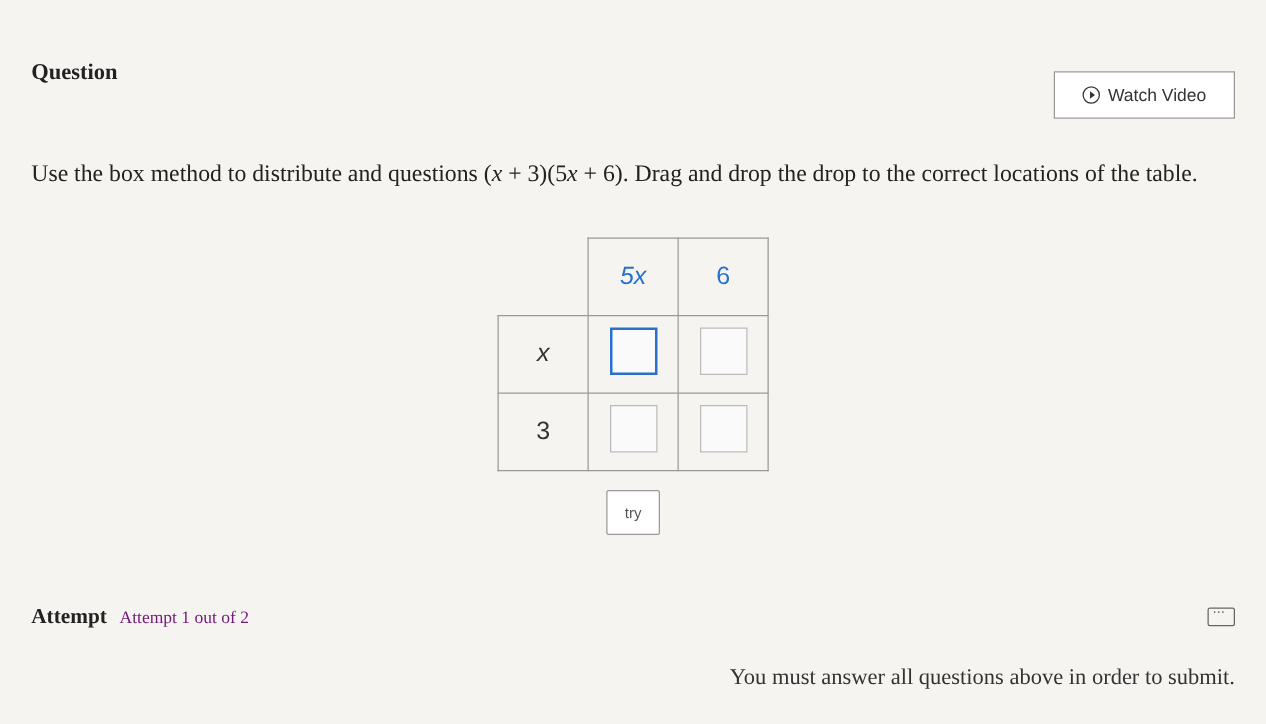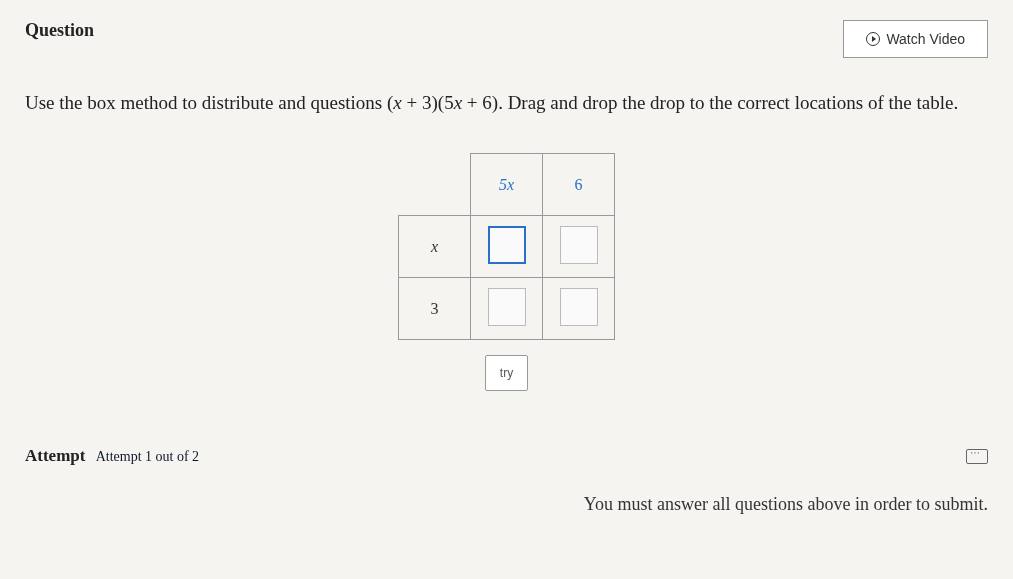--- a/index.html
+++ b/index.html
@@ -8,30 +8,32 @@
       background: #f5f4f0;
       color: #333;
       padding: 20px 25px;
       width: 1013px;
       height: 579px;
       overflow: hidden;
     }
     .header-row {
       display: flex;
       justify-content: space-between;
+      align-items: center;
       margin-bottom: 30px;
     }
     .question-title {
       font-weight: bold;
       font-size: 18px;
       color: #222;
     }
     .header-buttons {
       display: flex;
       gap: 15px;
+      margin-top: 37px;
     }
     .btn {
       border: 1px solid #999;
       background: #fff;
       padding: 10px 22px;
       font-size: 14px;
       font-family: Arial, sans-serif;
       color: #333;
       cursor: pointer;
       display: inline-flex;
@@ -76,22 +78,22 @@
     .box-table {
       border-collapse: collapse;
       margin: 0 auto 15px auto;
     }
     .box-table td {
       border: 1px solid #999;
       width: 72px;
       height: 62px;
       text-align: center;
       vertical-align: middle;
-      font-size: 16px;
-      font-family: Liberation Serif, serif;
+      font-size: 20px;
+      font-family: Liberation Sans, sans-serif;
     }
     .box-table td.corner { border: none; }
     .box-table td.header-col { color: #2a6fc9; font-style: italic; }
     .box-table td.header-col.num { font-style: normal; }
     .box-table td.header-row-cell { font-style: italic; }
     .box-table td.header-row-cell.num { font-style: normal; }
     .drop-slot {
       width: 38px;
       height: 38px;
       border: 1px solid #bbb;
@@ -114,21 +116,21 @@
     .answer-row {
       margin-top: 55px;
       display: flex;
       justify-content: space-between;
       align-items: center;
     }
     .answer-label {
       font-size: 17px;
     }
     .answer-label strong { font-weight: bold; color: #222; }
-    .attempt { color: #0f172a; font-size: 14px; margin-left: 6px; }
+    .attempt { color: #701a75; font-size: 14px; margin-left: 6px; }
     .keyboard-icon {
       width: 22px;
       height: 15px;
       border: 1.5px solid #666;
       border-radius: 2px;
       position: relative;
       display: inline-block;
     }
     .keyboard-icon::before {
       content: '⋯';

